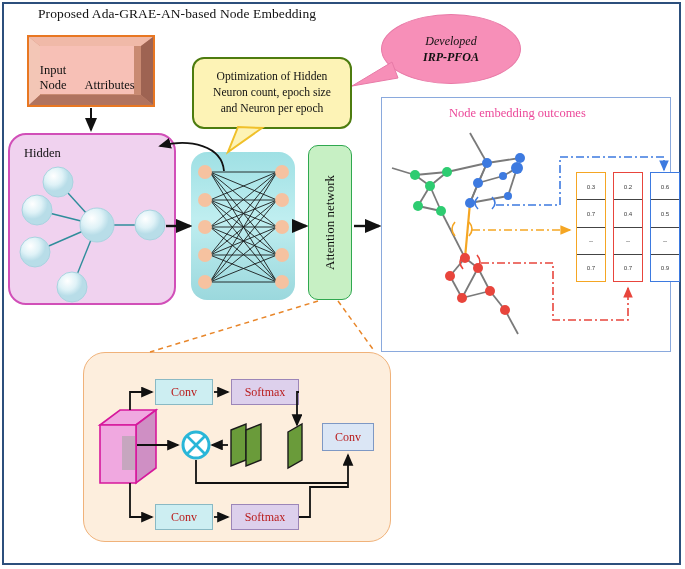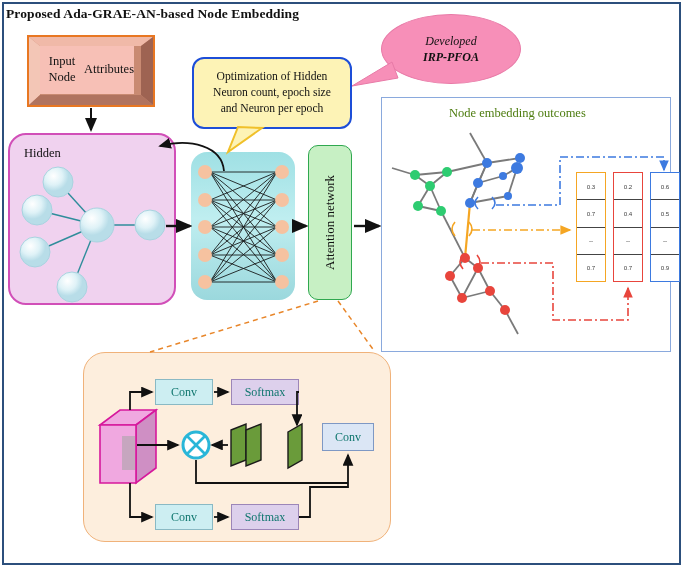--- a/index.html
+++ b/index.html
@@ -3,32 +3,32 @@
 <meta charset="utf-8">
 <style>
   html,body{margin:0;padding:0;background:#ffffff;}
   body{font-family:"Liberation Serif", serif;}
   #page{position:relative;width:685px;height:569px;background:#ffffff;overflow:hidden;}
   #frame{position:absolute;left:2px;top:2px;width:679px;height:563px;border:2px solid #2c4f7c;box-sizing:border-box;}
   .abs{position:absolute;}
   #svg-layer{position:absolute;left:0;top:0;width:685px;height:569px;pointer-events:none;}
 
   
-  #title{left:6px;top:6px;font-size:13.5px;font-weight:bold;color:#111;letter-spacing:.1px;}
+  #title{left:38px;top:6px;font-size:13.5px;font-weight:normal;color:#111;letter-spacing:.1px;}
 
   
   #input-box{left:27px;top:35px;width:128px;height:72px;
      background:#c98a72;border:2px solid #e87722;box-sizing:border-box;}
   #input-inner{position:absolute;left:11px;top:9px;width:94px;height:48px;
-     background:#f7c0b6;display:flex;align-items:center;justify-content:center;text-align:center;
-     font-size:12.5px;color:#111;line-height:1.25;}
+     background:#f7c0b6;display:flex;align-items:flex-end;justify-content:center;text-align:center;
+     font-size:12.5px;color:#111;line-height:1.25;gap:9px;}
 
   
   #yellow-callout{left:192px;top:57px;width:160px;height:72px;background:#fdf3b6;
-     border:2px solid #1d4ed8;border-radius:12px;box-sizing:border-box;
+     border:2px solid #4d7c0f;border-radius:12px;box-sizing:border-box;
      display:flex;align-items:center;justify-content:center;text-align:center;
      font-size:11.6px;color:#111;line-height:1.38;padding:0 6px;}
 
   
   #pink-ellipse{left:381px;top:14px;width:138px;height:68px;background:#f78fb8;
      border:1px solid #e87aa7;border-radius:50%;display:flex;align-items:center;justify-content:center;
      text-align:center;font-size:12px;color:#111;line-height:1.35;font-style:italic;}
 
   
   #encoder{left:8px;top:133px;width:168px;height:172px;background:#f0d2ef;
@@ -42,38 +42,38 @@
 
   
   #attn-box{left:308px;top:145px;width:44px;height:155px;background:#c7f0c4;
      border:1.6px solid #2fa84f;border-radius:10px;box-sizing:border-box;
      display:flex;align-items:center;justify-content:center;}
   #attn-label{writing-mode:vertical-rl;transform:rotate(180deg);font-size:13px;color:#111;white-space:nowrap;}
 
   
   #embed-panel{left:381px;top:97px;width:290px;height:255px;background:#ffffff;
      border:1.6px solid #8aa9dd;box-sizing:border-box;}
-  #embed-title{left:449px;top:106px;font-size:12.5px;color:#4d7c0f;}
+  #embed-title{left:449px;top:106px;font-size:12.5px;color:#ec4899;}
 
   
   .vec{position:absolute;width:30px;height:110px;background:#fff;box-sizing:border-box;
        display:flex;flex-direction:column;}
   .vec .cell{flex:1;display:flex;align-items:center;justify-content:center;
        font-size:6.2px;color:#444;border-bottom:1px solid currentColor;font-family:"Liberation Sans",sans-serif;}
   .vec .cell:last-child{border-bottom:none;}
   #vec-a{left:576px;top:172px;border:1.6px solid #f5a623;color:#f5a623;}
   #vec-b{left:613px;top:172px;border:1.6px solid #e8453c;color:#e8453c;}
   #vec-c{left:650px;top:172px;border:1.6px solid #3d7ae0;color:#3d7ae0;}
 
   
   #detail-panel{left:83px;top:352px;width:308px;height:190px;background:#fdeedd;
      border:1.6px solid #f0b27a;border-radius:22px;box-sizing:border-box;}
 
   .pbox{position:absolute;box-sizing:border-box;display:flex;align-items:center;justify-content:center;
-        font-size:12px;color:#0f766e;}
+        font-size:12px;color:#b91c1c;}
   .conv-c{background:#cdeef2;border:1.2px solid #8ab9c4;}
   .softmax-c{background:#ddd0ec;border:1.2px solid #9c86b8;}
   .conv-b{background:#dbe6f5;border:1.2px solid #7e98c4;}
 
   #conv1{left:155px;top:379px;width:58px;height:26px;}
   #soft1{left:231px;top:379px;width:68px;height:26px;}
   #conv2{left:155px;top:504px;width:58px;height:26px;}
   #soft2{left:231px;top:504px;width:68px;height:26px;}
   #conv3{left:322px;top:423px;width:52px;height:28px;}
 </style>

